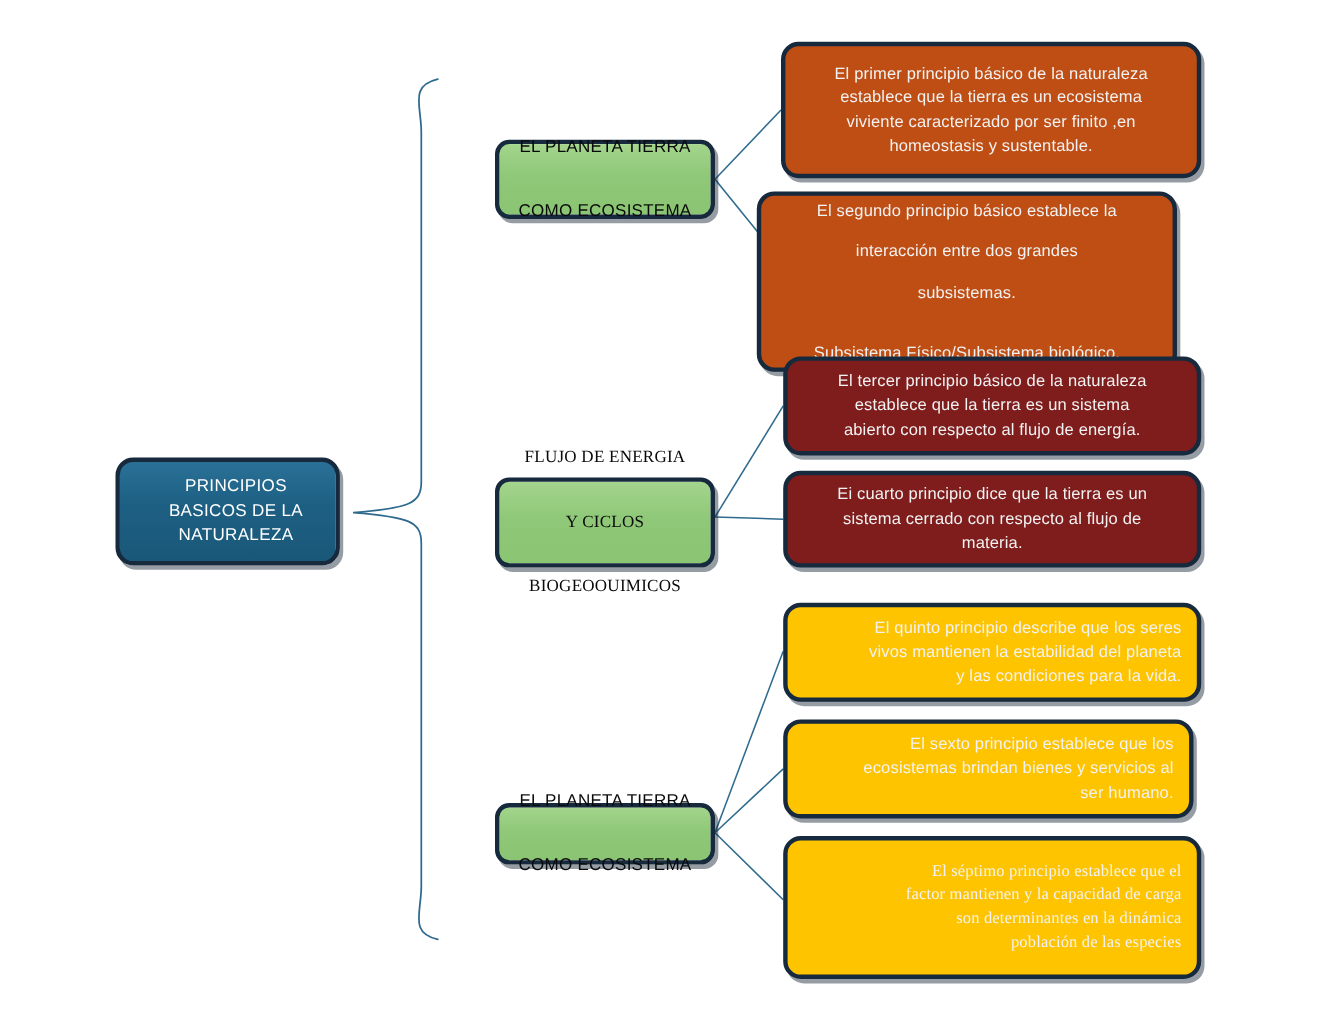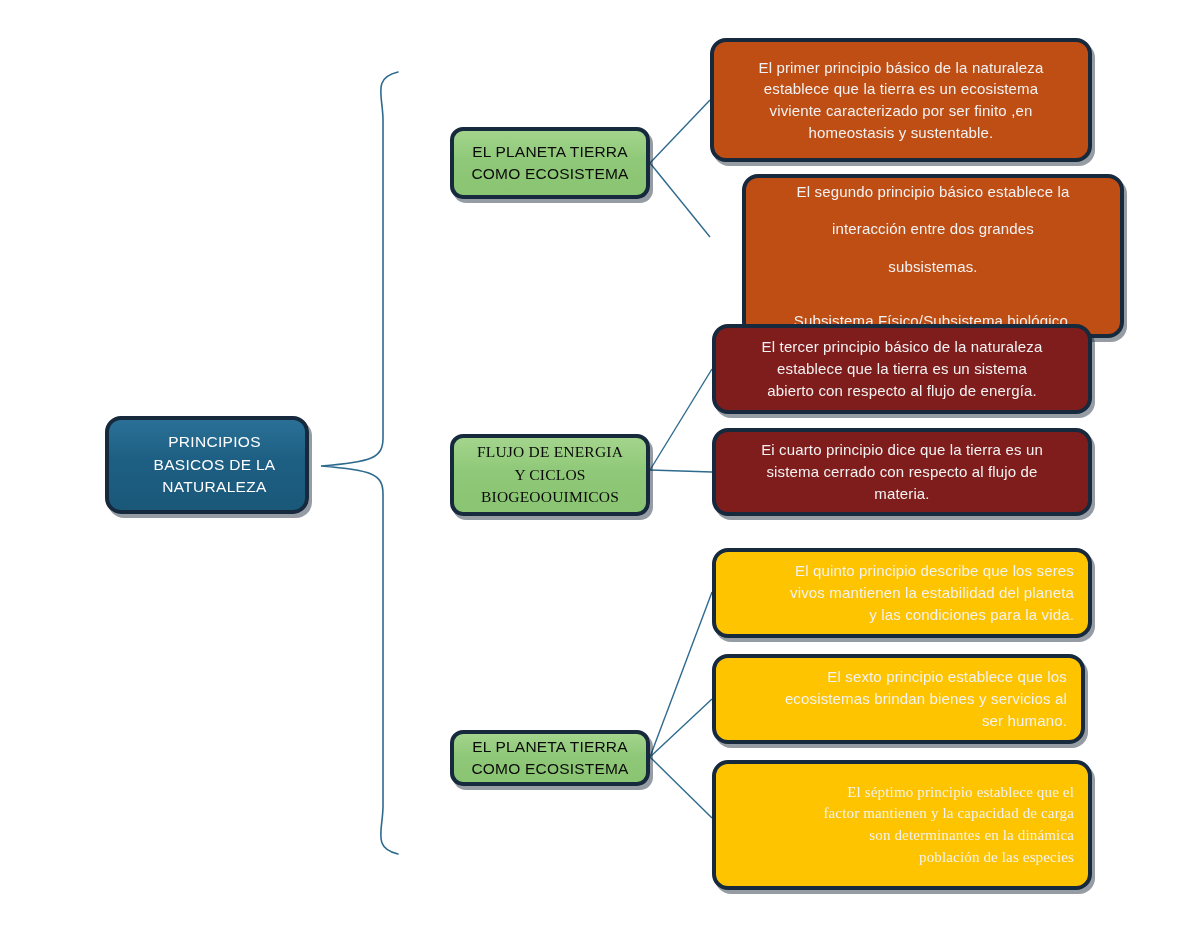--- a/index.html
+++ b/index.html
@@ -52,20 +52,21 @@
     padding-left: 15px;
   }
 
   
   .node.green {
     background: linear-gradient(180deg, #a3d58c 0%, #8fc878 45%, #8ac573 100%);
     color: #0a0a0a;
     font-size: 15.5px;
     letter-spacing: 0.2px;
     border-radius: 13px;
+    gap: 36px;
   }
 
   
   .node.leaf {
     color: #f2f2f2;
     font-size: 15px;
     padding: 18px 14px;
     border-radius: 16px;
     letter-spacing: 0.15px;
   }
@@ -112,21 +113,21 @@
     <span class="line">COMO ECOSISTEMA</span>
   </div>
 
   <div class="node leaf orange" style="left:710px; top:38px; width:382px; height:124px;">
     <span class="line">El  primer principio básico de la naturaleza</span>
     <span class="line">establece que la tierra es un ecosistema</span>
     <span class="line">viviente caracterizado por ser finito ,en</span>
     <span class="line">homeostasis y sustentable.</span>
   </div>
 
-  <div class="node leaf orange" style="left:742px; top:174px; width:382px; height:164px;gap:16px;">
+  <div class="node leaf orange" style="left:688px; top:174px; width:382px; height:164px;gap:16px;">
     <span class="line">El segundo principio básico establece la</span>
     <span class="line">interacción entre dos grandes</span>
     <span class="line">subsistemas.</span>
     <span class="spacer"></span>
     <span class="line">Subsistema Físico/Subsistema biológico.</span>
   </div>
 
   <div class="node green" style="left:450px; top:434px; width:200px; height:82px;font-family:Liberation Serif, serif;">
     <span class="line">FLUJO DE ENERGIA</span>
     <span class="line">Y CICLOS</span>

